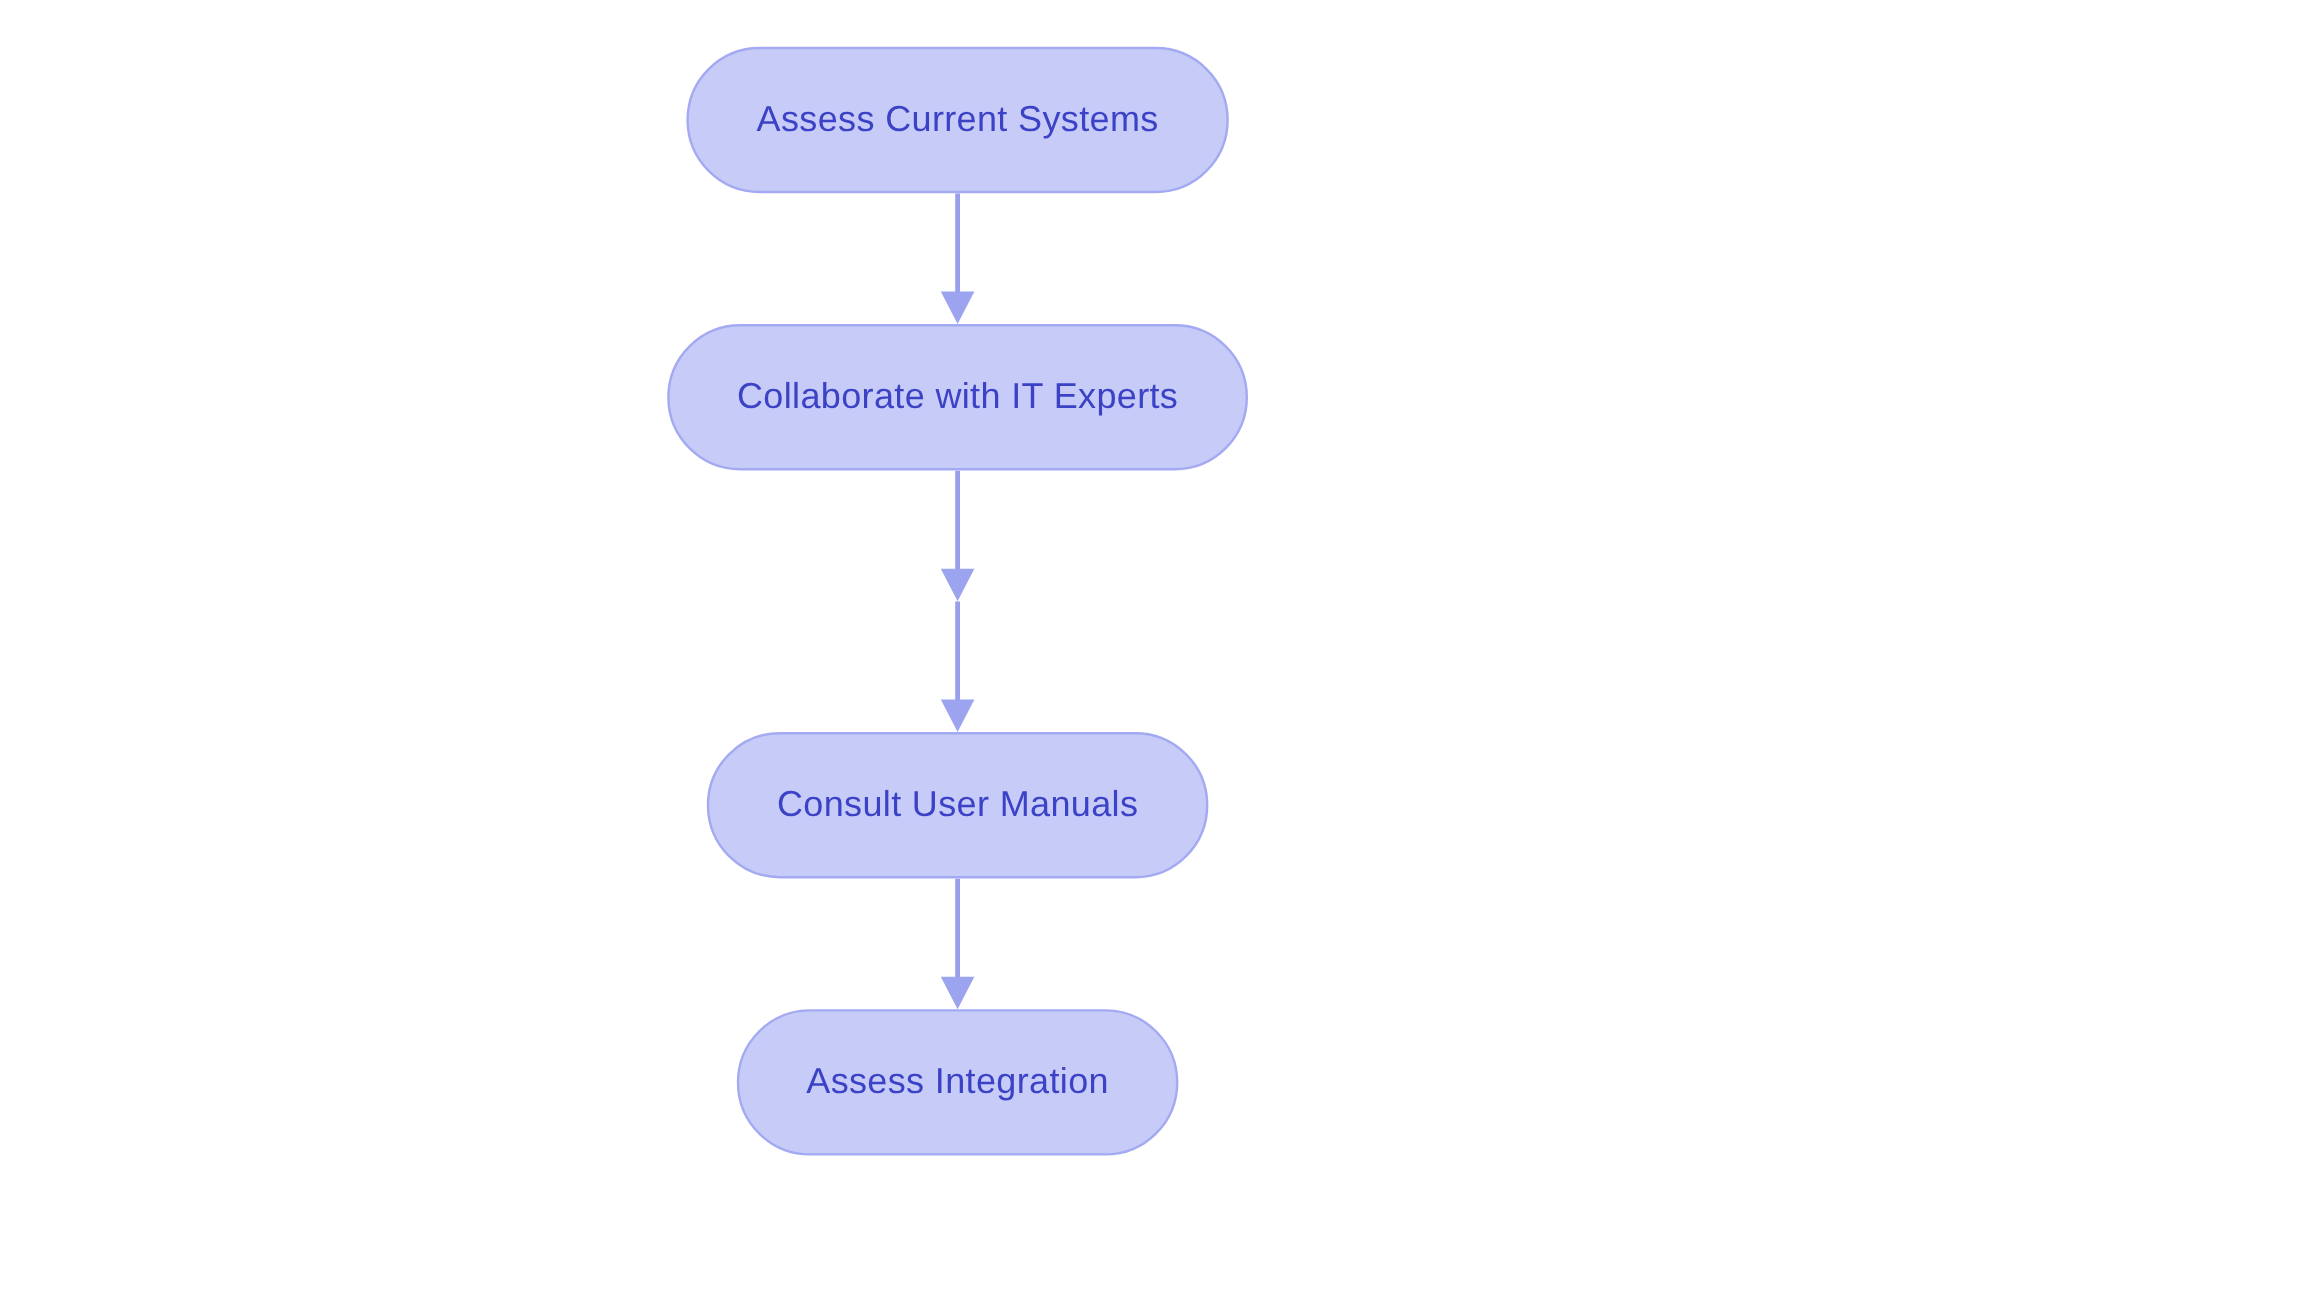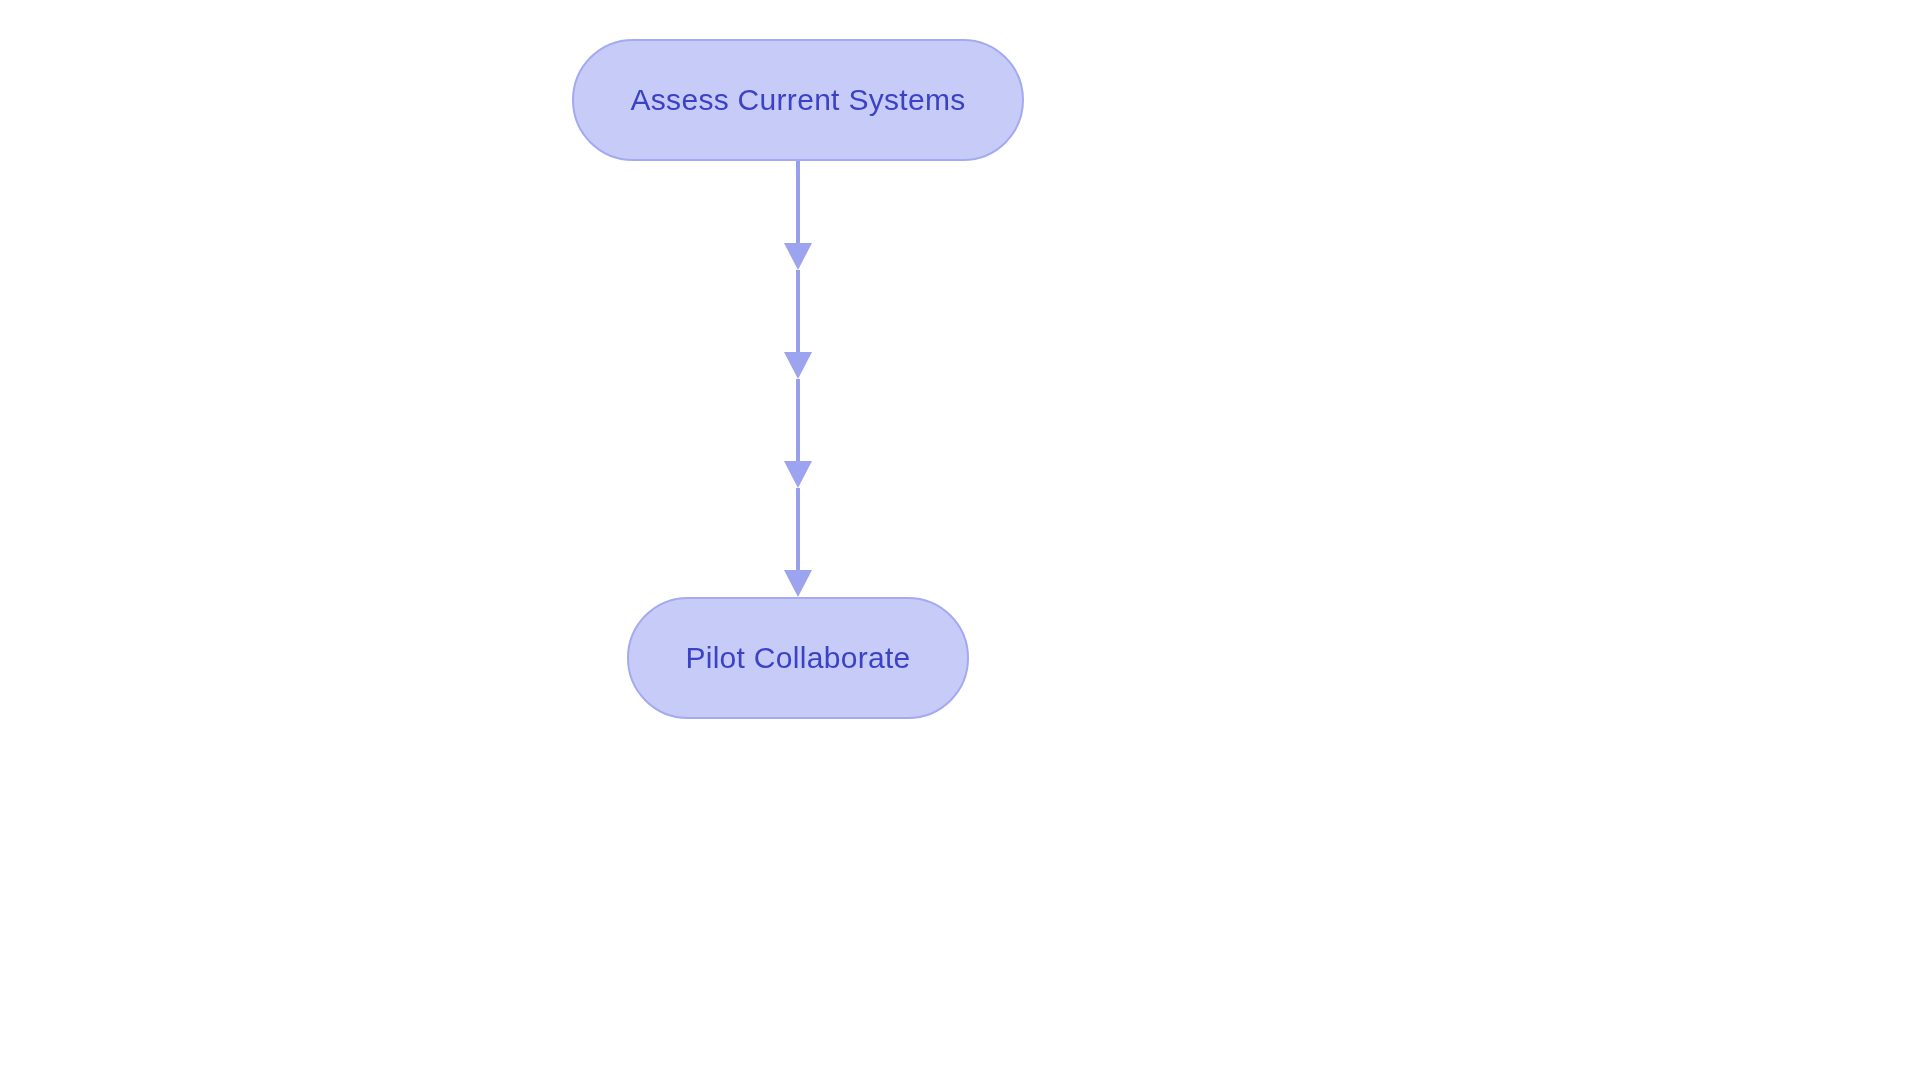--- a/index.html
+++ b/index.html
@@ -50,35 +50,41 @@
 
   <div class="flow-node">
     <span>Assess Current Systems</span>
   </div>
 
   <svg class="flow-arrow" viewBox="0 0 32 109" aria-hidden="true">
     <line x1="16" y1="0" x2="16" y2="85" stroke="#98a0ec" stroke-width="4"></line>
     <polygon points="2,82 30,82 16,109" fill="#9ca3ef"></polygon>
   </svg>
 
-
-  <svg class="flow-arrow" viewBox="0 0 32 109" aria-hidden="true">
-    <line x1="16" y1="0" x2="16" y2="85" stroke="#98a0ec" stroke-width="4"></line>
-    <polygon points="2,82 30,82 16,109" fill="#9ca3ef"></polygon>
-  </svg>
-
+  <div class="flow-node">
+    <span>Collaborate with IT Experts</span>
+  </div>
 
   <svg class="flow-arrow" viewBox="0 0 32 109" aria-hidden="true">
     <line x1="16" y1="0" x2="16" y2="85" stroke="#98a0ec" stroke-width="4"></line>
     <polygon points="2,82 30,82 16,109" fill="#9ca3ef"></polygon>
   </svg>
 
 
   <svg class="flow-arrow" viewBox="0 0 32 109" aria-hidden="true">
     <line x1="16" y1="0" x2="16" y2="85" stroke="#98a0ec" stroke-width="4"></line>
     <polygon points="2,82 30,82 16,109" fill="#9ca3ef"></polygon>
   </svg>
 
   <div class="flow-node">
-    <span>Pilot Collaborate</span>
+    <span>Consult User Manuals</span>
+  </div>
+
+  <svg class="flow-arrow" viewBox="0 0 32 109" aria-hidden="true">
+    <line x1="16" y1="0" x2="16" y2="85" stroke="#98a0ec" stroke-width="4"></line>
+    <polygon points="2,82 30,82 16,109" fill="#9ca3ef"></polygon>
+  </svg>
+
+  <div class="flow-node">
+    <span>Assess Integration</span>
   </div>
 
 </div>
 
 </body></html>

